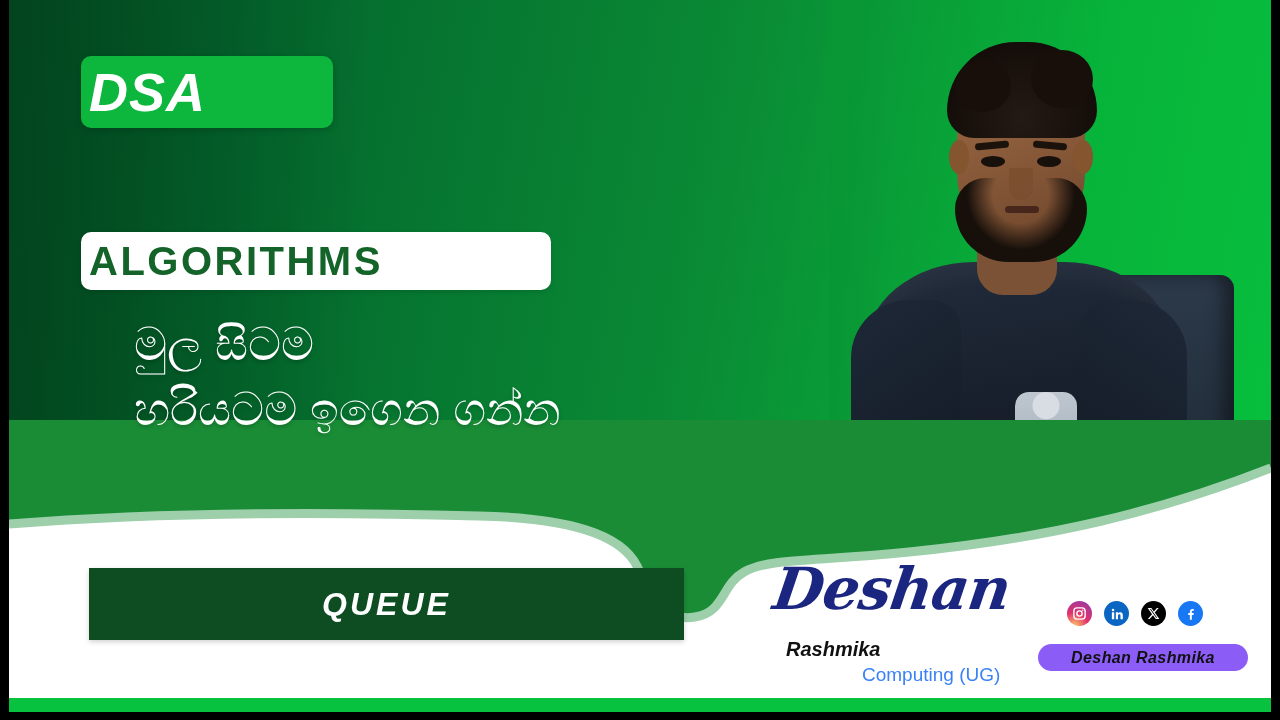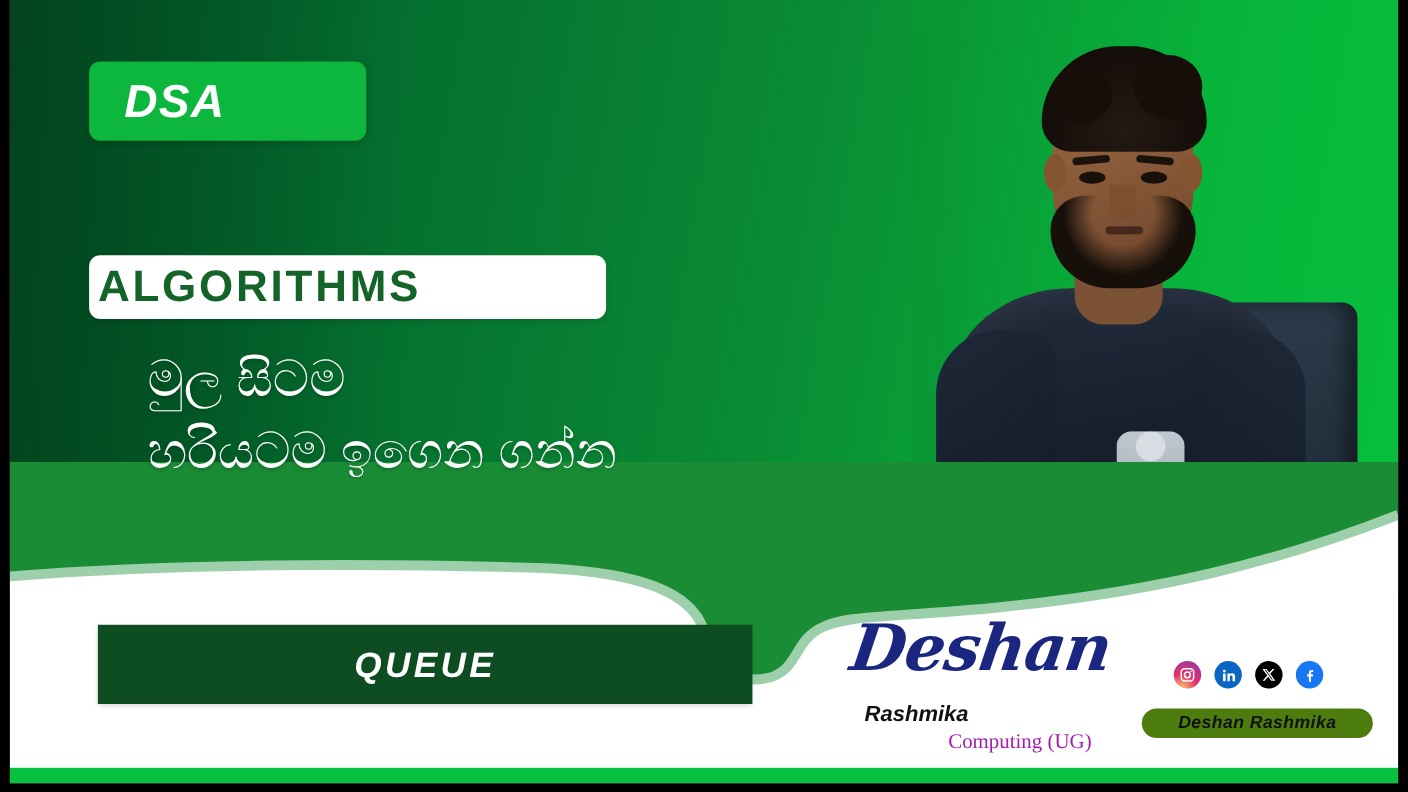--- a/index.html
+++ b/index.html
@@ -155,25 +155,25 @@
   .dsa-badge {
     position:absolute; left:72px; top:56px;
     width:252px; height:72px;
     background:#0db63c;
     border-radius:10px;
     display:flex; align-items:center;
     box-shadow:0 2px 6px rgba(0,0,0,.18);
   }
   .dsa-badge span {
     color:#ffffff;
-    font-size:42px;
+    font-size:54px;
     font-weight:bold;
     font-style:italic;
     letter-spacing:1px;
-    padding-left:32px;
+    padding-left:8px;
     line-height:1;
   }
 
   .title-box {
     position:absolute;
     background:#ffffff;
     border-radius:10px;
     display:flex; align-items:center;
     box-shadow:0 2px 5px rgba(0,0,0,.12);
   }
@@ -230,21 +230,21 @@
     letter-spacing:-1px;
     line-height:1;
     transform:skewX(-8deg);
   }
   .sig-sub1 {
     position:absolute; left:12px; top:78px;
     font-size:20px; font-weight:bold; font-style:italic; color:#111111;
   }
   .sig-sub2 {
     position:absolute; left:88px; top:104px;
-    font-size:19px; color:#a21caf;font-family:Liberation Serif, serif;
+    font-size:19px; color:#3b82f6;
   }
 
   
   .socials {
     position:absolute; left:1058px; top:601px;
     display:flex; gap:12px; align-items:center;
   }
   .soc {
     width:25px; height:25px; border-radius:50%;
     display:flex; align-items:center; justify-content:center;
@@ -252,21 +252,21 @@
   }
   .soc-ig { background:radial-gradient(circle at 30% 100%,#fdc468 0%,#e1306c 45%,#c13584 65%,#833ab4 100%); }
   .soc-li { background:#0a66c2; font-size:13px; font-style:italic; }
   .soc-x  { background:#000000; }
   .soc-fb { background:#1877f2; }
   .soc svg { display:block; }
 
   .yellow-pill {
     position:absolute; left:1029px; top:644px;
     width:210px; height:27px;
-    background:#4d7c0f;
+    background:#8b5cf6;
     border-radius:14px;
     display:flex; align-items:center; justify-content:center;
   }
   .yellow-pill span {
     color:#111111; font-size:16px; font-weight:bold; font-style:italic;
     letter-spacing:.4px;
   }
 </style>
 </head>
 <body>

